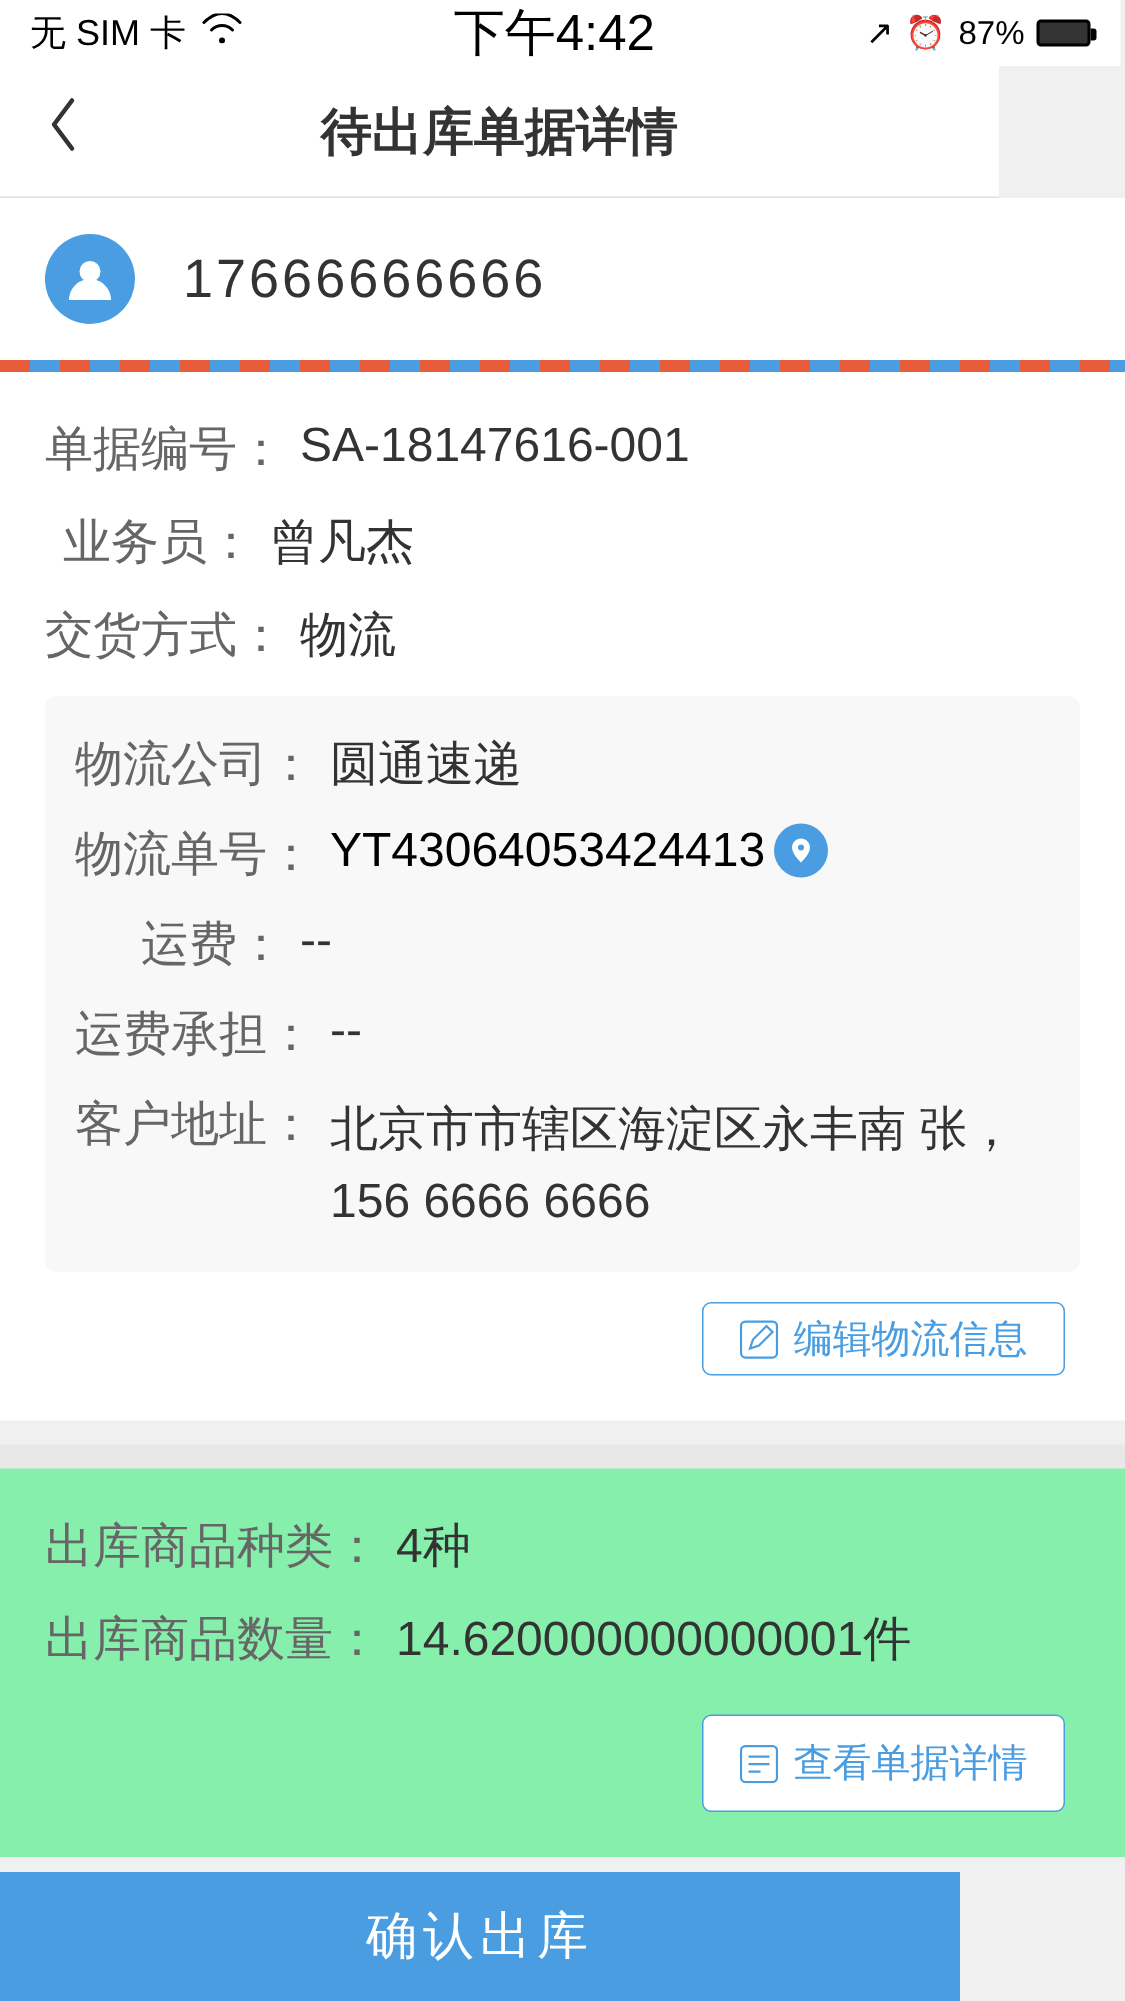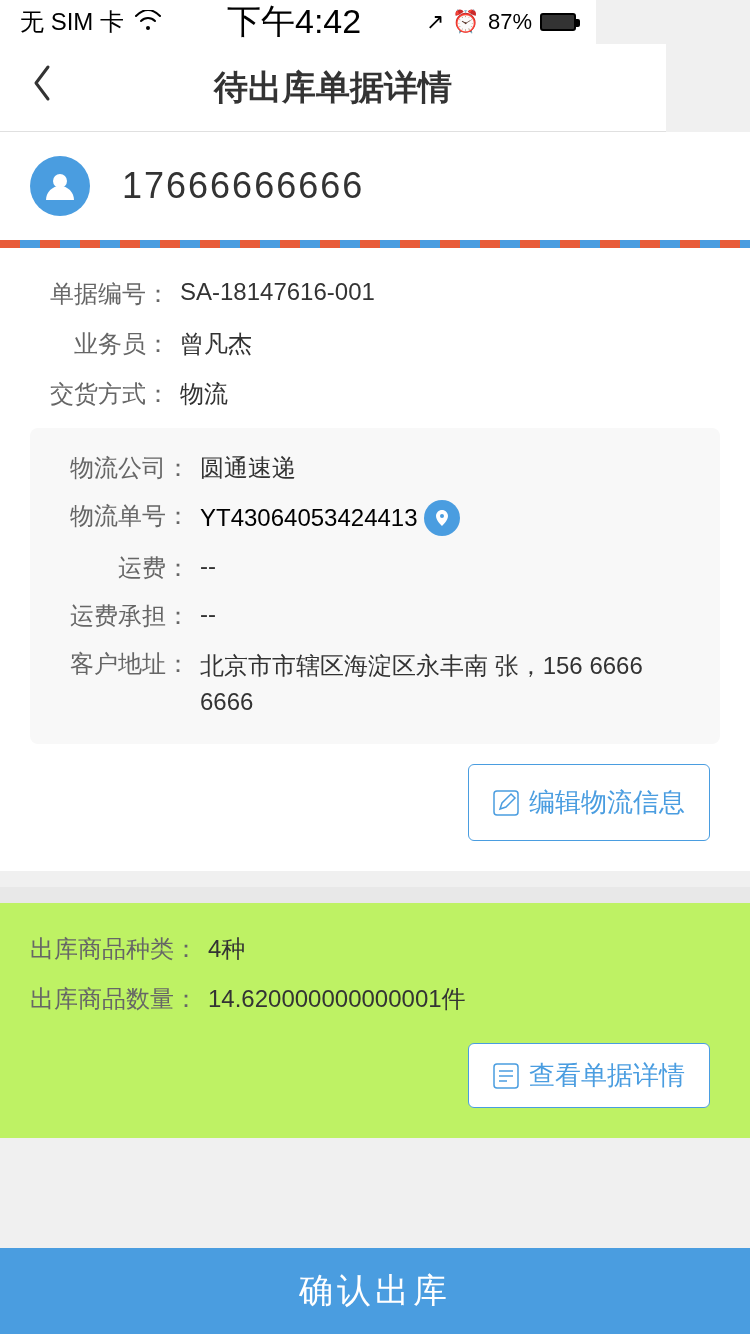--- a/index.html
+++ b/index.html
@@ -9,21 +9,21 @@
       min-height: 1334px;
       font-family: -apple-system, "PingFang SC", "Helvetica Neue", Arial, sans-serif;
       background: #f0f0f0;
       font-size: 28px;
       color: #333;
       position: relative;
     }
 
     
     .status-bar {
-      width: 596px;
+      width: 747px;
       height: 44px;
       background: #fff;
       display: flex;
       align-items: center;
       justify-content: space-between;
       padding: 0 20px;
       font-size: 24px;
       color: #000;
     }
     .status-left { display: flex; align-items: center; gap: 10px; }
@@ -118,21 +118,21 @@
     
     .info-section {
       background: #fff;
       padding: 30px 30px 20px 30px;
       margin-bottom: 16px;
     }
     .info-row {
       display: flex;
       align-items: flex-start;
       margin-bottom: 18px;
-      font-size: 24px;
+      font-size: 32px;
     }
     .info-label {
       color: #666;
       min-width: 140px;
       text-align: right;
       flex-shrink: 0;
     }
     .info-value {
       color: #333;
       flex: 1;
@@ -186,36 +186,36 @@
       justify-content: flex-end;
       padding: 0 10px 10px;
     }
     .edit-btn button {
       display: flex;
       align-items: center;
       gap: 10px;
       background: #fff;
       border: 1px solid #4a9de0;
       border-radius: 6px;
-      padding: 20px 24px;
+      padding: 6px 24px;
       color: #4a9de0;
       font-size: 26px;
       cursor: pointer;
     }
 
     
     .section-separator {
       width: 750px;
       height: 16px;
       background: #e8e8e8;
     }
 
     
     .product-section {
-      background: #bef264;
+      background: #86efac;
       padding: 30px 30px 20px 30px;
       margin-bottom: 16px;
     }
 
     
     .view-detail-btn {
       display: flex;
       justify-content: flex-end;
       padding: 10px 10px 10px;
     }
@@ -237,21 +237,21 @@
       background: #f0f0f0;
       flex: 1;
       min-height: 200px;
     }
 
     
     .confirm-btn-container {
       position: fixed;
       bottom: 0;
       left: 0;
-      width: 750px;
+      width: 640px;
       background: #4a9de0;
       padding: 20px 0;
       display: flex;
       justify-content: flex-start;
       align-items: center;
     }
     .confirm-btn {
       background: transparent;
       border: none;
       color: #fff;

